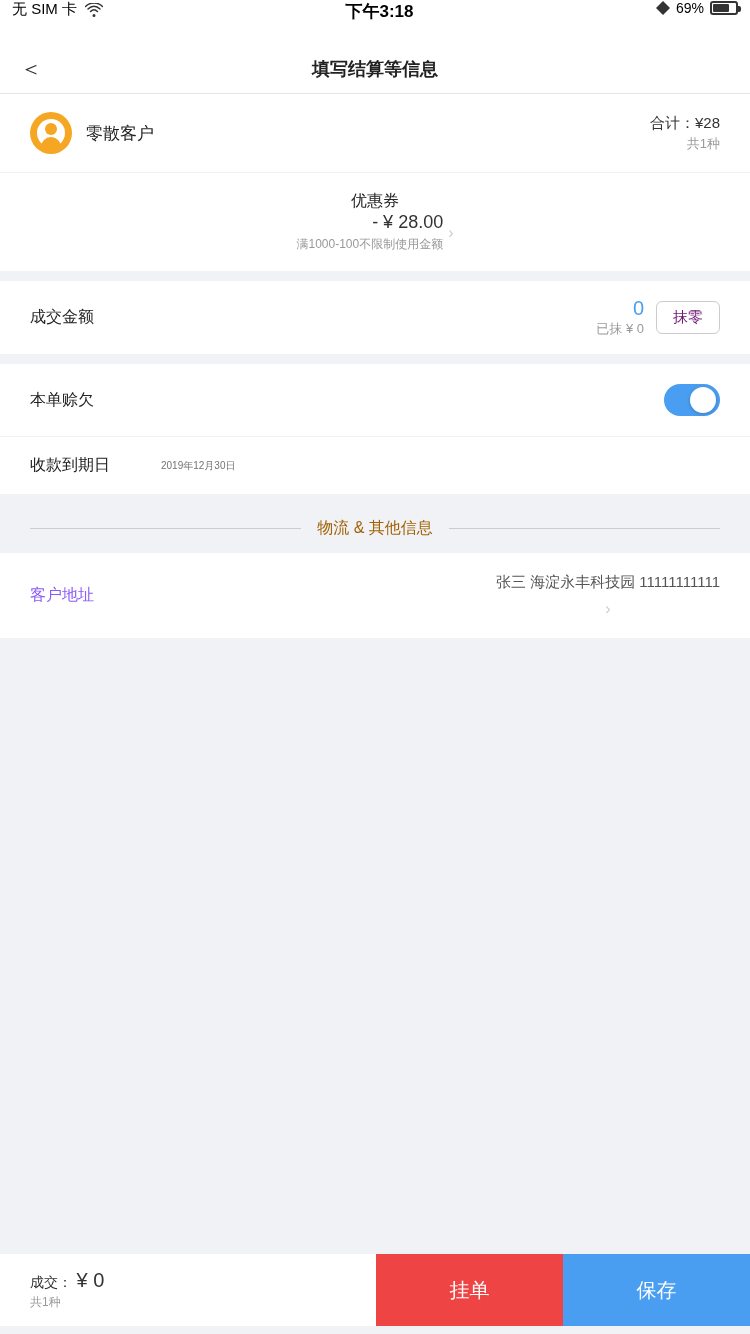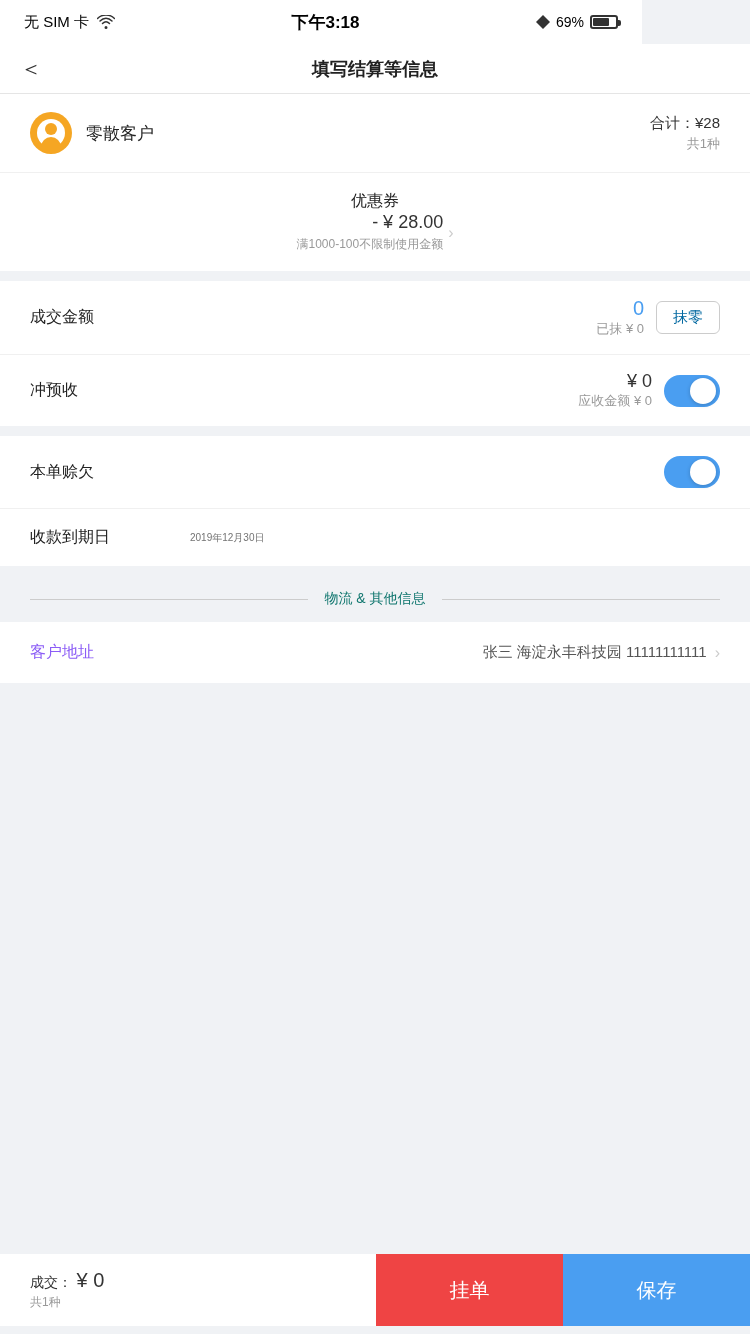--- a/index.html
+++ b/index.html
@@ -8,27 +8,27 @@
       width: 750px;
       min-height: 1334px;
       background: #f0f2f5;
       font-family: -apple-system, 'PingFang SC', 'Helvetica Neue', sans-serif;
       position: relative;
       overflow-x: hidden;
     }
 
     
     .status-bar {
-      width: 642px;
+      width: 750px;
       height: 44px;
       background: #fff;
       display: flex;
-      align-items: center;
-      justify-content: space-between;
-      padding: 0 24px;
+      align-items: flex-start;
+      justify-content: space-between;
+      padding: 0 12px;
       font-size: 15px;
       font-weight: 500;
     }
     .status-left { display: flex; align-items: center; gap: 8px; }
     .status-center { font-size: 17px; font-weight: 600; }
     .status-right { display: flex; align-items: center; gap: 6px; font-size: 14px; }
     .battery-icon {
       width: 28px; height: 14px; border: 2px solid #333;
       border-radius: 3px; position: relative; display: inline-block;
     }
@@ -154,21 +154,21 @@
     }
     .field-label { font-size: 16px; color: #222; }
     .field-value-blue { font-size: 20px; color: #4a9ef1; font-weight: 500; }
     .field-sub { font-size: 13px; color: #999; }
 
     .round-zero-btn {
       border: 1px solid #ccc;
       border-radius: 6px;
       padding: 6px 16px;
       font-size: 15px;
-      color: #0369a1;
+      color: #701a75;
       background: #fff;
       cursor: pointer;
     }
 
     .field-right-row {
       display: flex;
       align-items: center;
       gap: 12px;
     }
 
@@ -196,50 +196,50 @@
       align-items: center;
       justify-content: space-between;
     }
     .debt-label { font-size: 16px; color: #222; }
 
     
     .due-date-row {
       padding: 18px 30px;
       display: flex;
       align-items: center;
-      gap: 32px;
+      gap: 3px;
       border-top: 1px solid #f0f0f0;
     }
     .due-date-label { font-size: 16px; color: #222; }
     .due-date-value { font-size: 10px; color: #737373; margin-left: 48px; }
     .divider-line {
       display: flex;
       align-items: center;
       padding: 0 30px;
       gap: 16px;
     }
     .divider-line::before, .divider-line::after {
       content: '';
       flex: 1;
       height: 1px;
       background: #ccc;
     }
-    .divider-text { font-size: 14px; color: #0f766e; }
+    .divider-text { font-size: 16px; color: #a16207; }
 
     
     .address-row {
       padding: 20px 30px;
       display: flex;
       align-items: center;
       justify-content: space-between;
       background: #fff;
     }
     .address-label { font-size: 16px; color: #8b5cf6; flex-shrink: 0; margin-right: 20px; }
     .address-value { font-size: 15px; color: #555; flex: 1; }
-    .address-right { display: flex; align-items: center; gap: 8px; }
+    .address-right { display: flex; align-items: center; gap: 8px; flex-direction: column; }
 
     
     .bottom-bar {
       position: fixed;
       bottom: 8px;
       width: 750px;
       height: 72px;
       background: #fff;
       display: flex;
       align-items: center;
@@ -338,34 +338,20 @@
       <div>
         <div style="text-align:right">
           <span class="field-value-blue">0</span>
         </div>
         <div class="field-sub">已抹  ¥ 0</div>
       </div>
       <button class="round-zero-btn">抹零</button>
     </div>
   </div>
 
-  <div class="field-row">
-    <span class="field-label">冲预收</span>
-    <div class="field-right-row">
-      <div>
-        <div style="text-align:right">
-          <span style="font-size:18px;color:#333;font-weight:500;">¥ 0</span>
-        </div>
-        <div class="field-sub">应收金额 ¥ 0</div>
-      </div>
-      <div class="toggle">
-        <div class="toggle-knob"></div>
-      </div>
-    </div>
-  </div>
 </div>
 
 <div class="section">
   <div class="debt-row">
     <span class="debt-label">本单赊欠</span>
     <div class="toggle">
       <div class="toggle-knob"></div>
     </div>
   </div>
 

